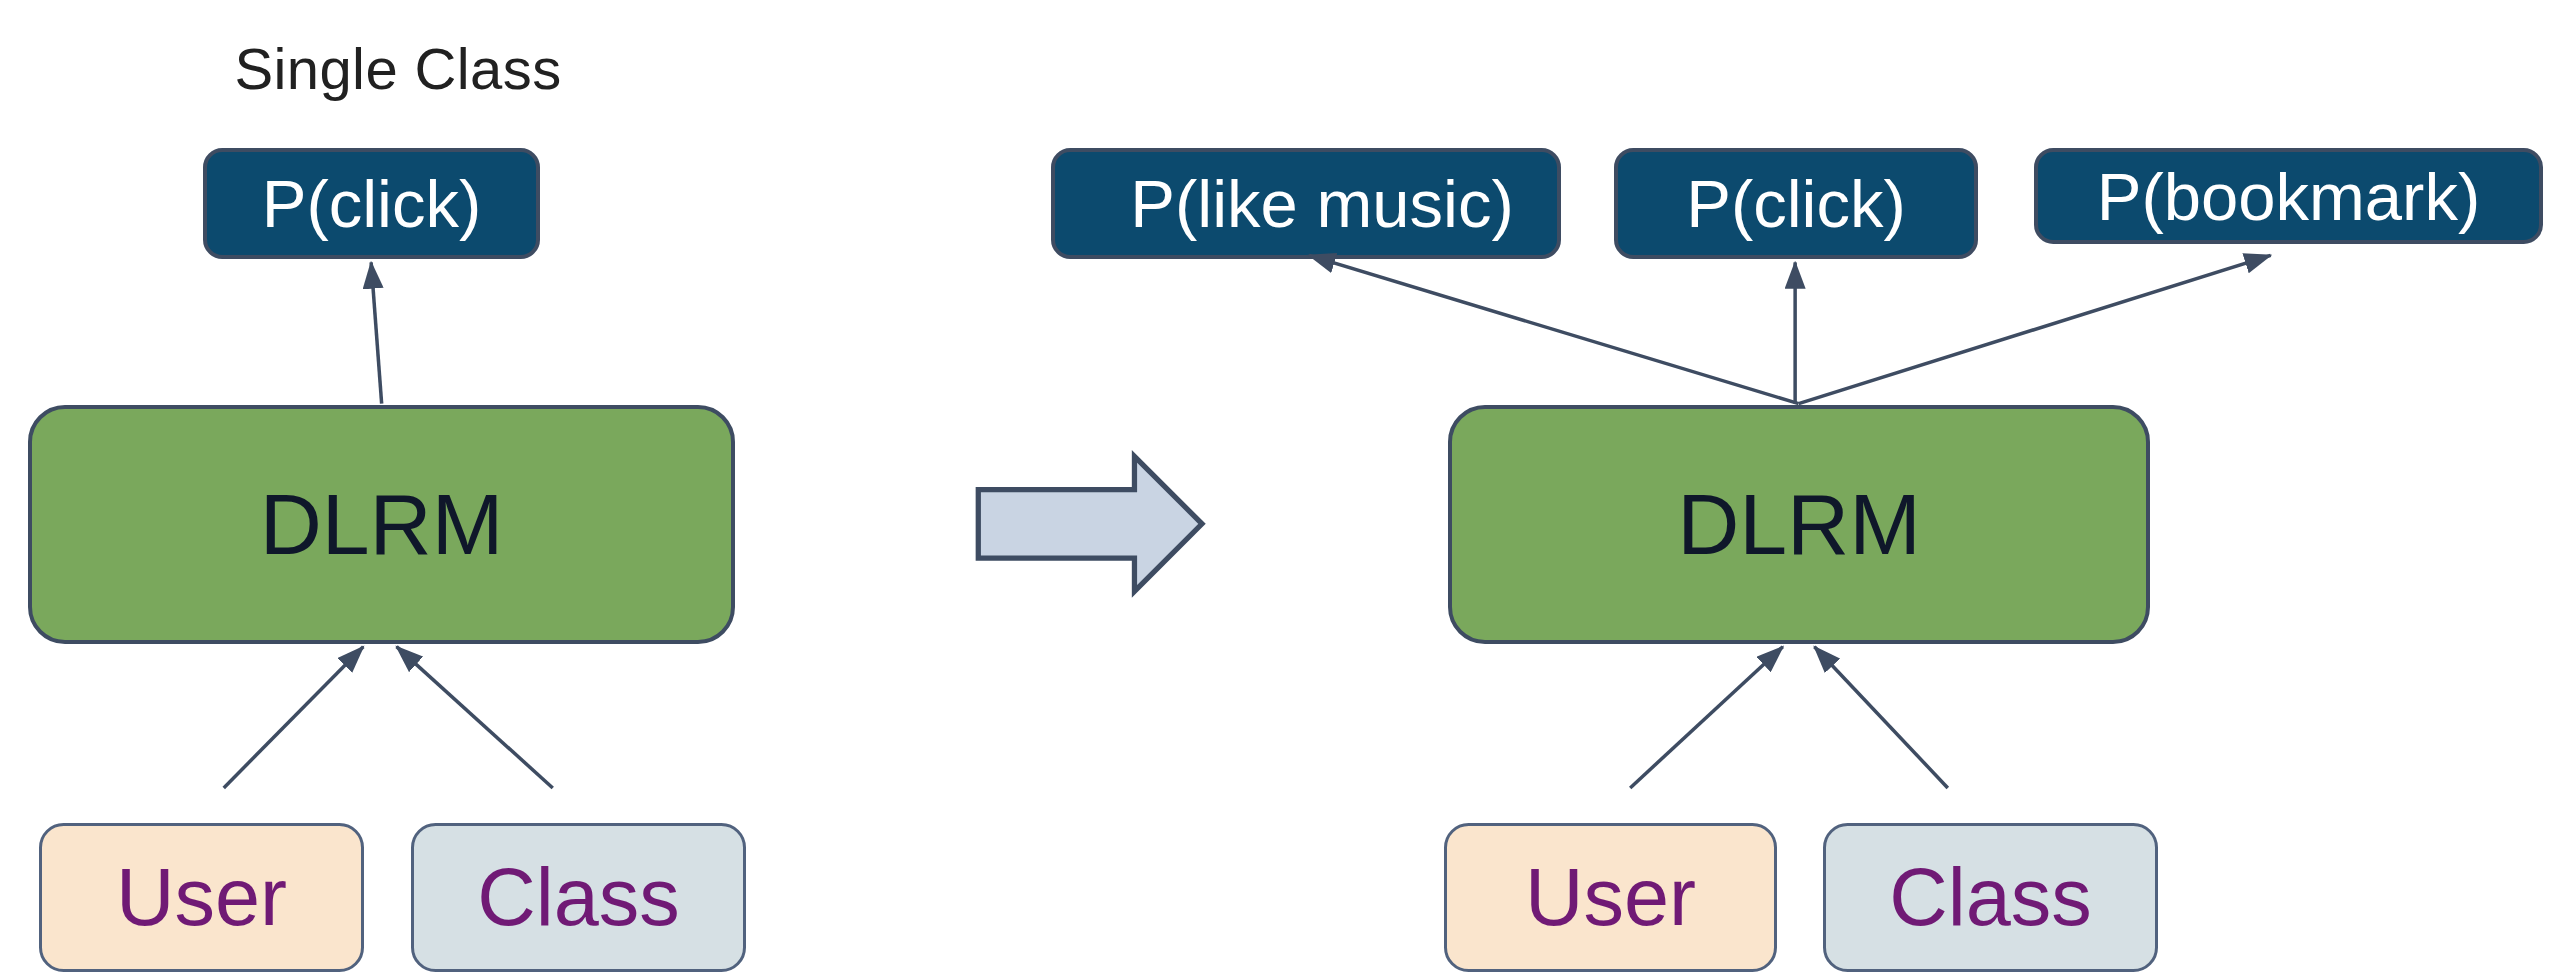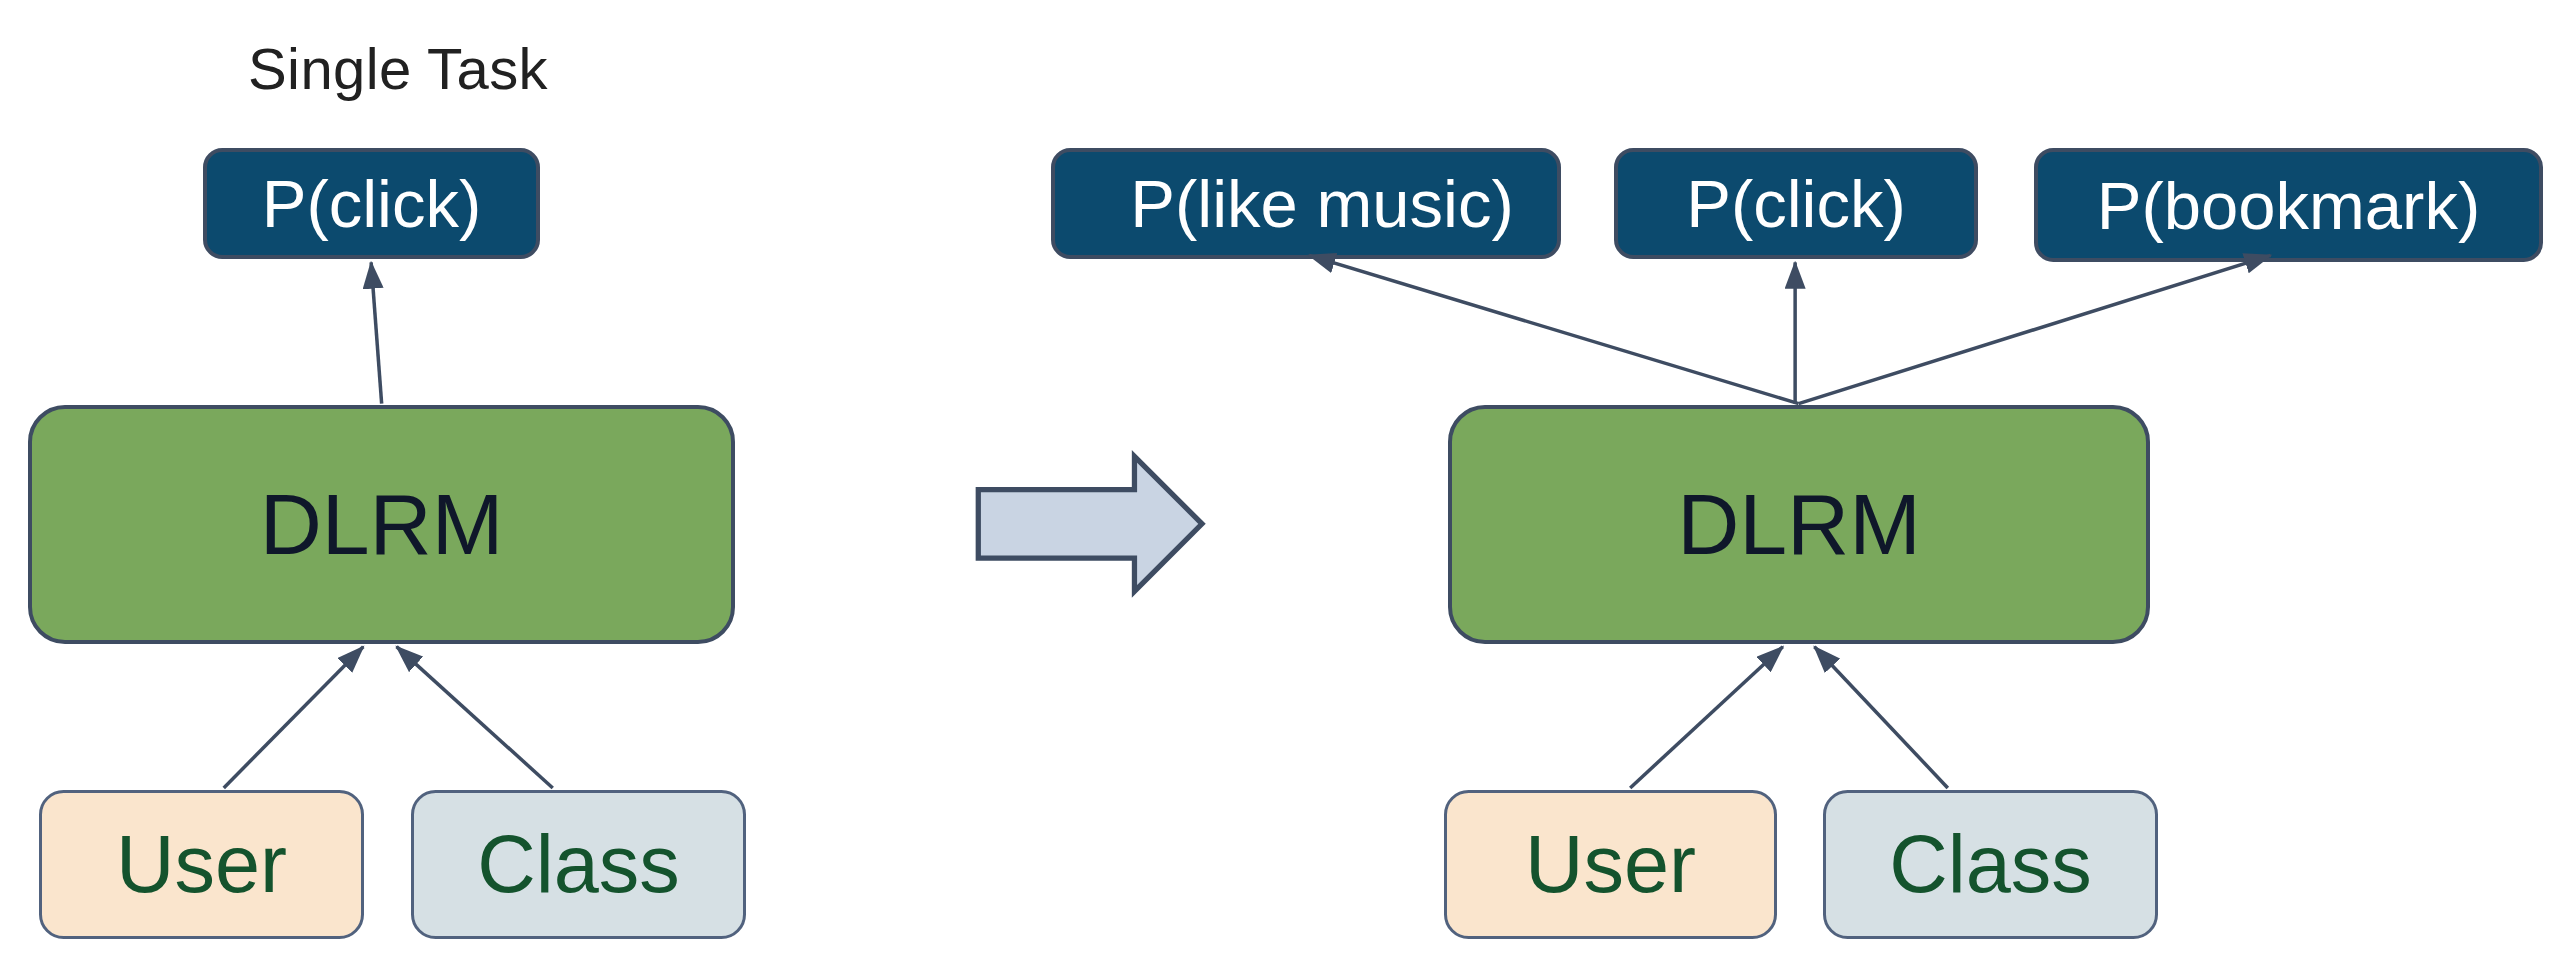--- a/index.html
+++ b/index.html
@@ -36,24 +36,25 @@
     border-radius: 19.3px;
   }
   .box-model {
     background: #7AA85C;
     color: #0f172a;
     font-size: 86px;
     border-radius: 37px;
   }
   .box-input {
     font-size: 81px;
-    color: #14532d;
+    color: #701a75;
     border-radius: 24.6px;
     border-width: 3.5px;
     border-color: #51627E;
+    margin-top: 33px;
   }
   .box-user  { background: #FAE5CD; }
   .box-class { background: #D6E0E4; text-align: center; }
   .arrow-layer {
     position: absolute;
     left: 0; top: 0;
     width: 2576px;
     height: 981px;
     pointer-events: none;
   }
@@ -67,36 +68,36 @@
     stroke: #3E4C62;
     stroke-width: 6;
     stroke-linejoin: miter;
   }
 </style>
 </head>
 <body>
 
 <div class="canvas">
 
-  <div class="panel-title" style="left:91px; top:35px;">Single Task</div>
+  <div class="panel-title" style="left:91px; top:35px;">Single Class</div>
 
   <div class="box box-output" style="left:203px; top:148px; width:337px; height:111px;">P(click)</div>
 
   <div class="box box-model" style="left:28px; top:405px; width:707px; height:239px;">DLRM</div>
 
   <div class="box box-input box-user" style="left:39px; top:790px; width:325px; height:149px;">User</div>
 
   <div class="box box-input box-class" style="left:411px; top:790px; width:335px; height:149px;">Class</div>
 
 
   <div class="box box-output" style="left:1051px; top:148px; width:510px; height:111px;padding-left:32px;">P(like music)</div>
 
   <div class="box box-output" style="left:1614px; top:148px; width:364px; height:111px;">P(click)</div>
 
-  <div class="box box-output" style="left:2034px; top:148px; width:509px; height:114px;">P(bookmark)</div>
+  <div class="box box-output" style="left:2034px; top:148px; width:509px; height:96px;">P(bookmark)</div>
 
   <div class="box box-model" style="left:1448px; top:405px; width:702px; height:239px;">DLRM</div>
 
   <div class="box box-input box-user" style="left:1444px; top:790px; width:333px; height:149px;">User</div>
 
   <div class="box box-input box-class" style="left:1823px; top:790px; width:335px; height:149px;">Class</div>
 
   <svg class="arrow-layer" viewBox="0 0 2936 1118" xmlns="http://www.w3.org/2000/svg">
     <defs>
       <marker id="ah" markerWidth="8" markerHeight="6" refX="7.5" refY="3" orient="auto" markerUnits="strokeWidth">

